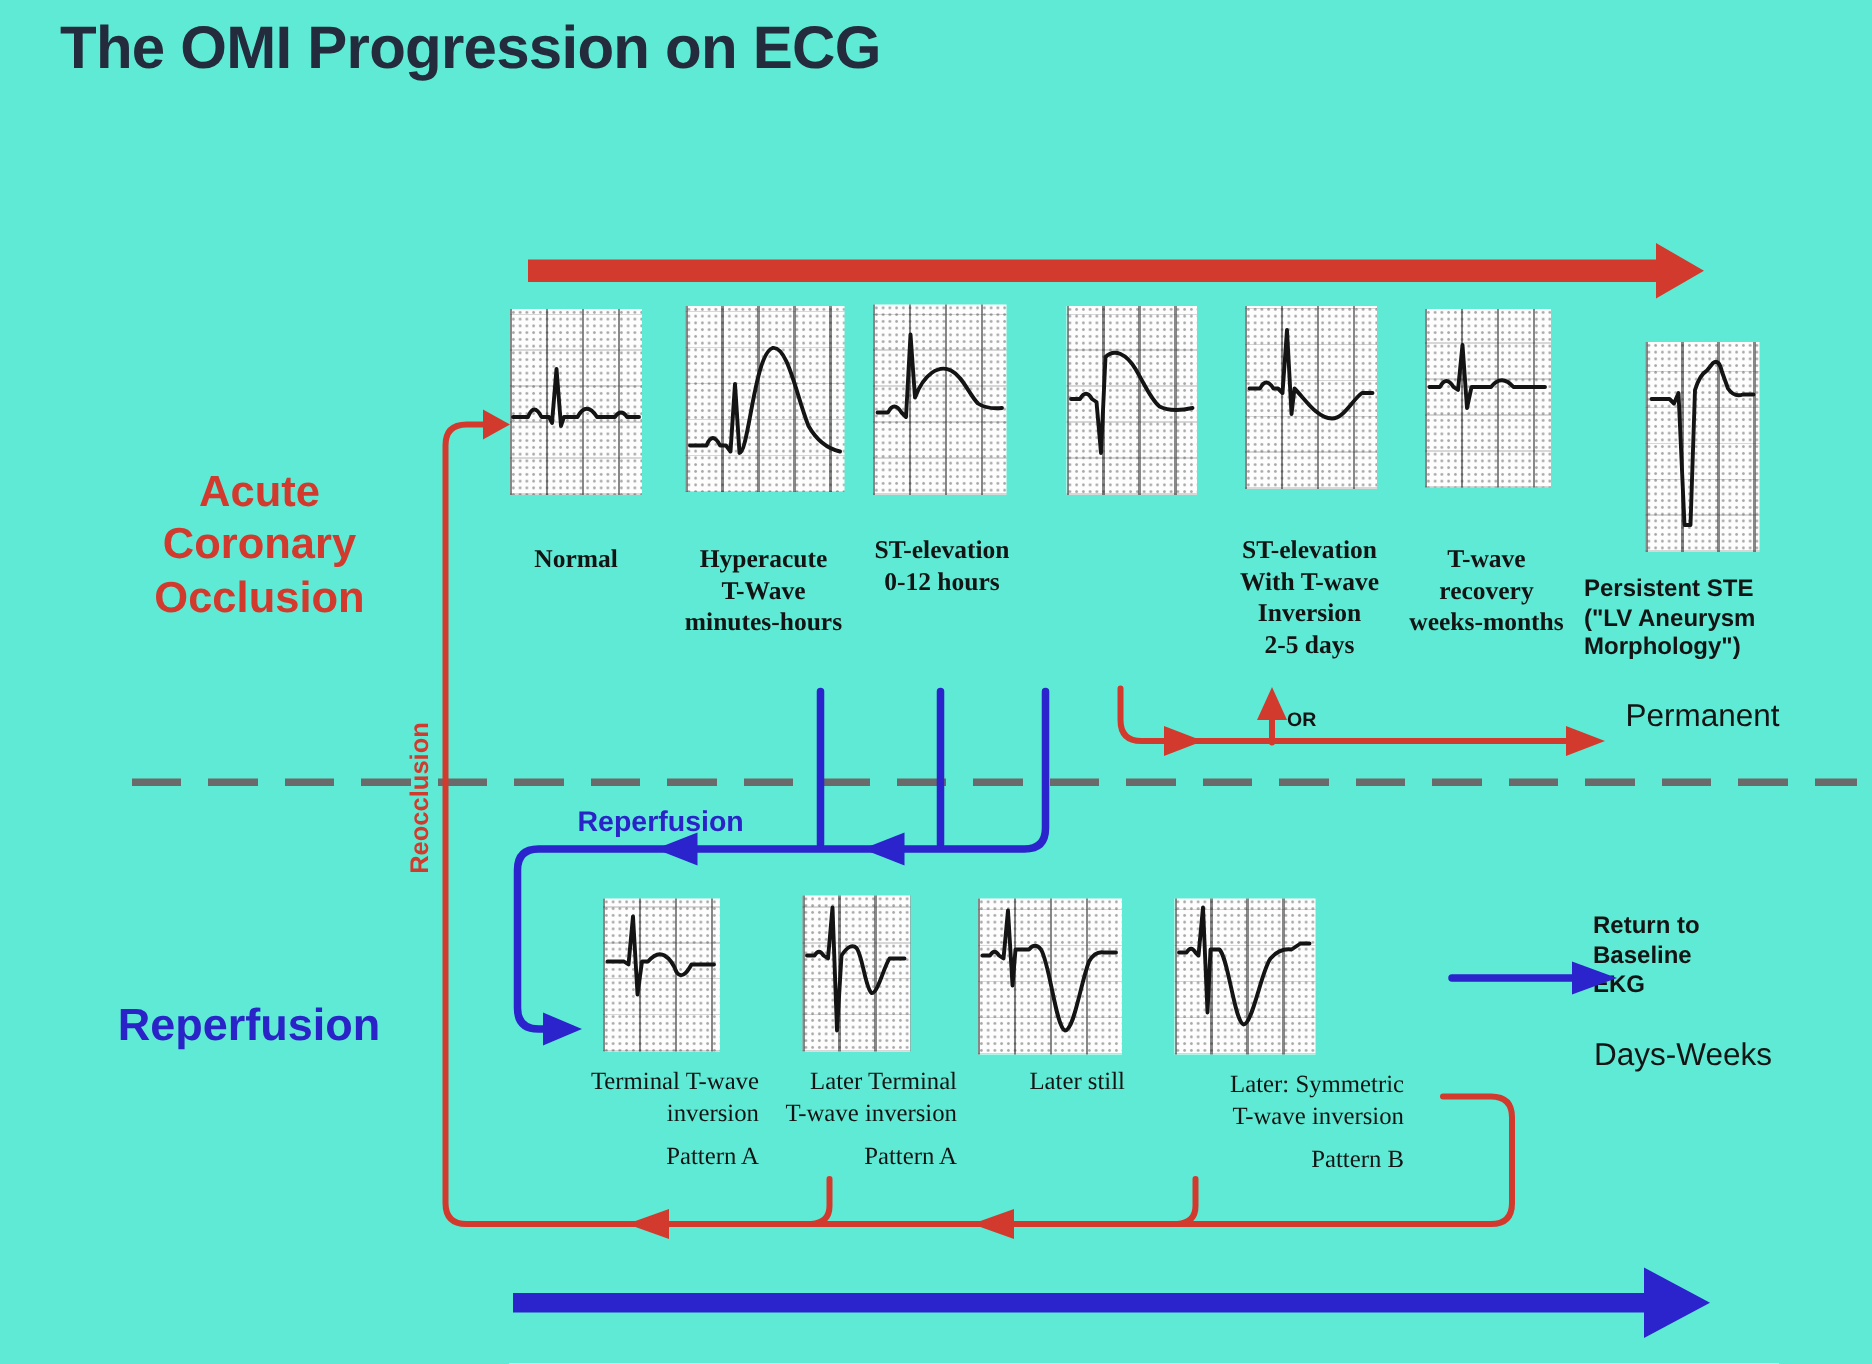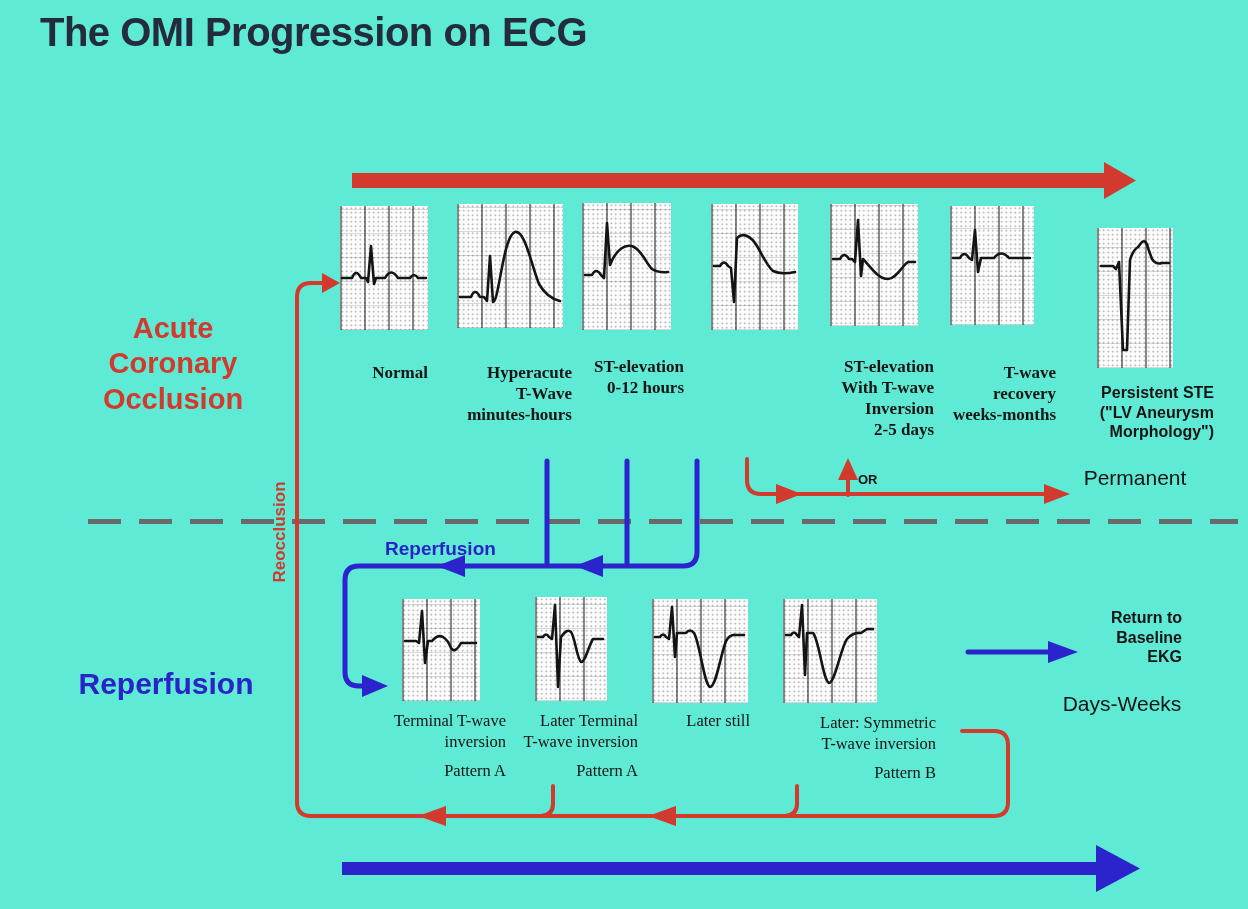--- a/index.html
+++ b/index.html
@@ -22,23 +22,23 @@
   .ecg{background-color:#fdfdfd;
     background-image:
       radial-gradient(rgba(30,30,30,.38) .8px, transparent 1px),
       repeating-linear-gradient(90deg, rgba(20,20,20,.5) 0 1.6px, transparent 1.6px 24px),
       repeating-linear-gradient(0deg, rgba(20,20,20,.16) 0 1px, transparent 1px 24px);
     background-size:4.5px 4.5px,auto,auto;}
   .ecg svg{display:block;width:100%;height:100%;}
   .trace{fill:none;stroke:var(--ink);stroke-width:2.6;stroke-linejoin:round;stroke-linecap:round;}
   
   .lbl-serif-b{font-family:"Liberation Serif",serif;font-weight:700;font-size:17px;line-height:1.24;
-    color:var(--ink);text-align:right;}
+    color:var(--ink);text-align:center;}
   .lbl-serif{font-family:"Liberation Serif",serif;font-size:16.5px;line-height:1.28;color:var(--ink);text-align:right;}
-  .lbl-sans-b{font-weight:700;font-size:16px;line-height:1.22;color:var(--ink);text-align:right;}
+  .lbl-sans-b{font-weight:700;font-size:16px;line-height:1.22;color:var(--ink);text-align:left;}
   .lbl-sans{font-size:21px;color:var(--ink);text-align:center;}
   #or-label{left:858px;top:472px;font-size:13px;font-weight:700;color:var(--ink);}
   #divider{left:88px;top:519px;width:1150px;height:5px;
     background:repeating-linear-gradient(90deg,var(--gray-dash) 0 33px,transparent 33px 51px);}
   #arrow-layer{left:0;top:0;pointer-events:none;}
 </style>
 </head>
 <body>
 
 <div id="canvas">

